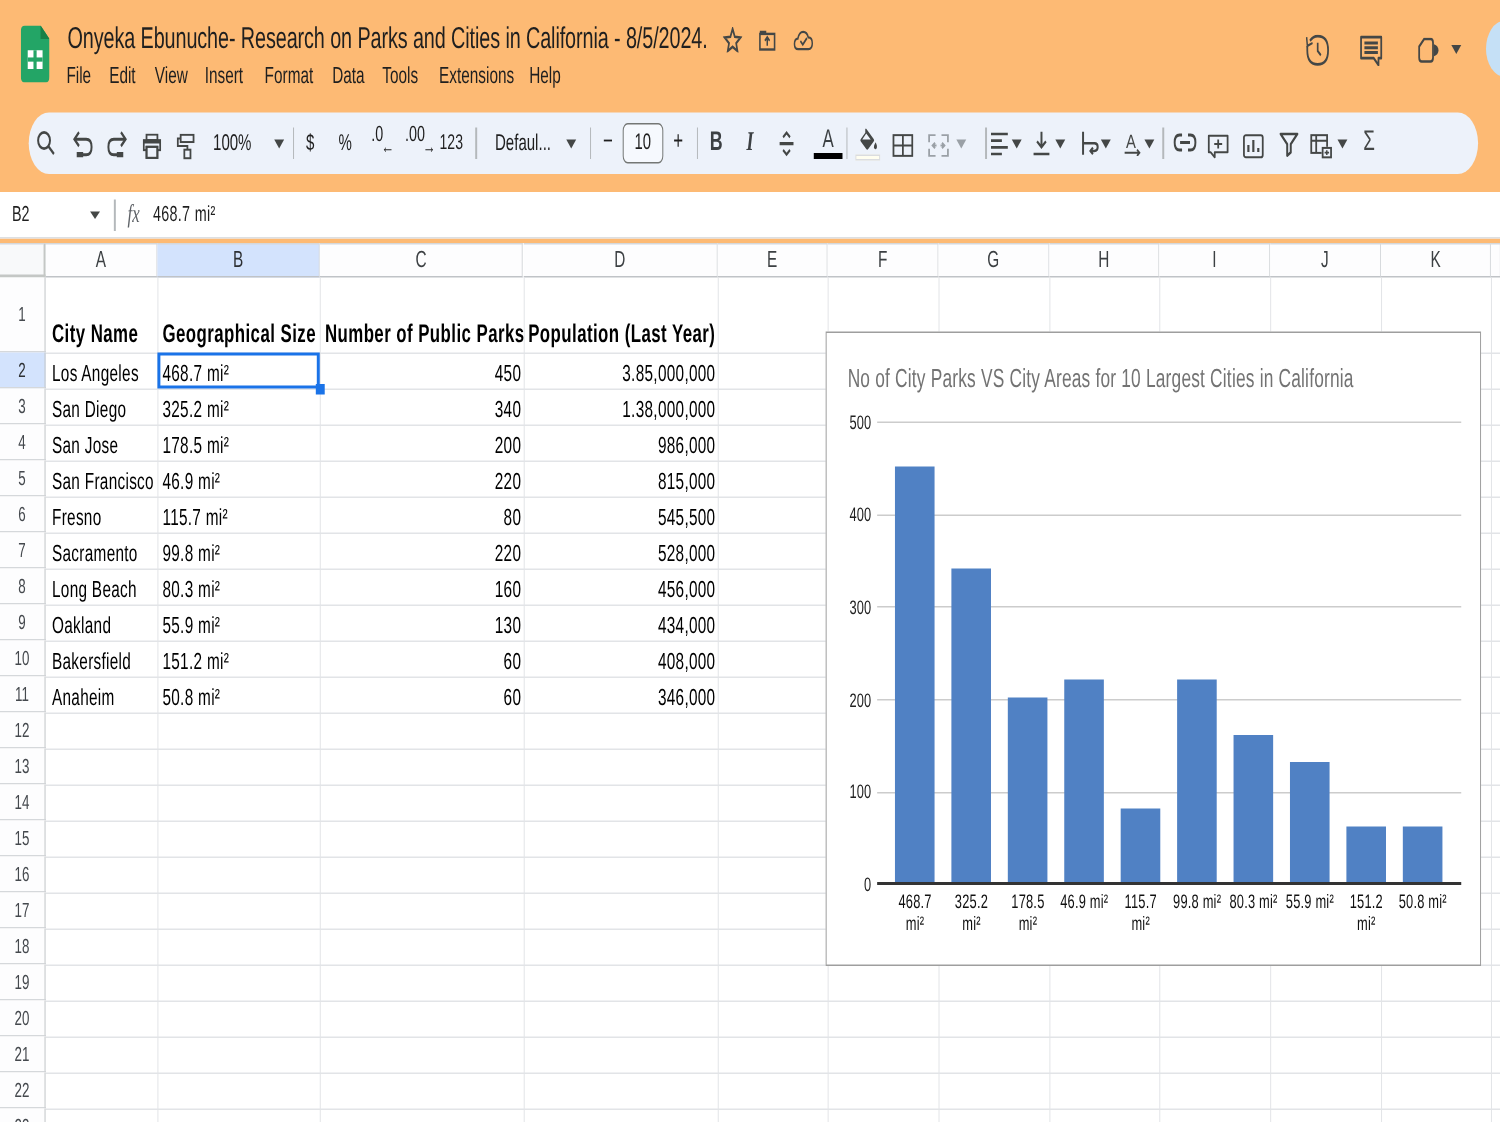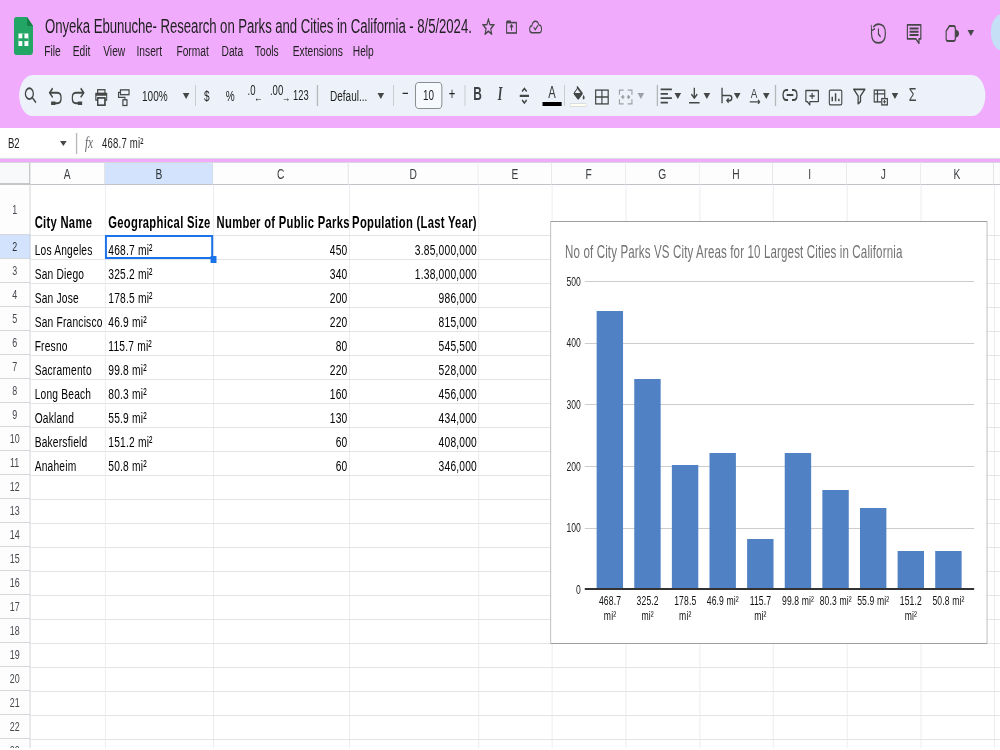--- a/index.html
+++ b/index.html
@@ -1,16 +1,16 @@
 <!DOCTYPE html>
 <html><head><meta charset="utf-8">
 <style>
 *{margin:0;padding:0;box-sizing:border-box;}
 html,body{width:1000px;height:750px;overflow:hidden;font-family:"Liberation Sans",sans-serif;}
-#vp{position:relative;width:1000px;height:748px;background:#f0abfc;overflow:hidden;}
+#vp{position:relative;width:1000px;height:748px;background:#fdba74;overflow:hidden;}
 #in{position:absolute;left:0;top:0;width:1516px;height:750px;transform:scale(0.66,1);transform-origin:0 0;}
 .ab{position:absolute;}
 .tri{width:0;height:0;border-left:5px solid transparent;border-right:5px solid transparent;border-top:6px solid #444746;}
 .sep{width:1.5px;background:#b4b8bb;}
 .colhdr{position:absolute;top:162px;height:23px;background:#fdfdfe;border-right:1px solid #d5d8db;border-top:1px solid #d5d8db;border-bottom:1px solid #c0c3c7;color:#3c4043;font-size:15.5px;text-align:center;line-height:22px;}
 .rowhdr{position:absolute;left:0;width:45.5px;background:#fdfdfe;border-bottom:1px solid #d5d8db;border-right:1px solid #c0c3c7;color:#45494e;font-size:13.5px;text-align:center;}
 .vline{position:absolute;width:1px;background:#e2e4e7;}
 .hline{position:absolute;height:1px;background:#e2e4e7;}
 .ct{position:absolute;font-size:15.5px;color:#000;white-space:nowrap;line-height:24px;letter-spacing:0.3px;}
 .ctr{text-align:right;}

